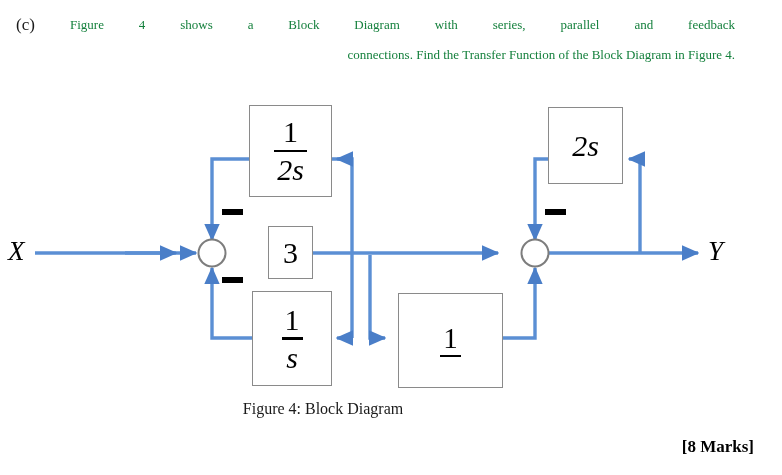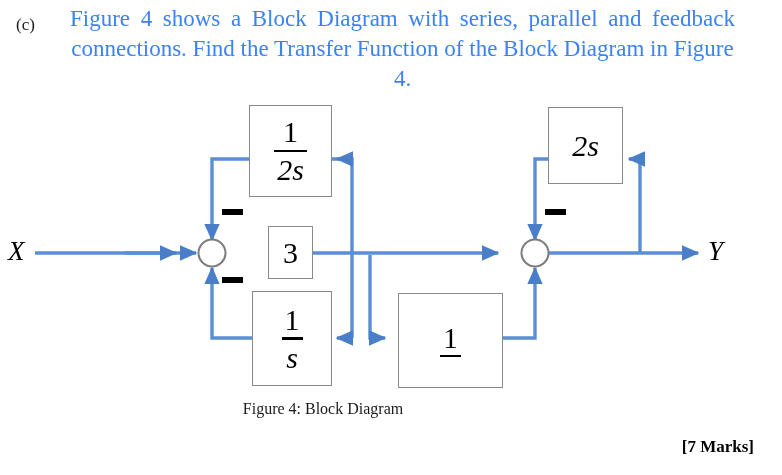--- a/index.html
+++ b/index.html
@@ -28,36 +28,36 @@
     position: absolute;
     left: 16px;
     top: 10px;
     font-size: 17px;
     line-height: 30px;
     color: #1a1a1a;
   }
   #question-text {
     position: absolute;
     left: 70px;
-    top: 4px;
+    top: 10px;
     width: 665px;
-    font-size: 23px;
+    font-size: 13px;
     line-height: 30px;
     text-align: justify;
-    color: #3b82f6;
+    color: #15803d;
   }
   #question-text .line1 {
     display: block;
     text-align: justify;
     text-align-last: justify;
     white-space: normal;
   }
   #question-text .line2 {
     display: block;
-    text-align: center;
+    text-align: right;
   }
 
   
   #figure-area {
     position: absolute;
     left: 0;
     top: 88px;
     width: 782px;
     height: 310px;
   }
@@ -231,13 +231,13 @@
 
   <div class="minus-sign" style="left:222px; top:121px;"></div>
   <div class="minus-sign" style="left:222px; top:189px;"></div>
   <div class="minus-sign" style="left:545px; top:121px;"></div>
 
   <div class="signal-label" style="left:8px; top:148px;">X</div>
   <div class="signal-label" style="left:708px; top:148px;">Y</div>
 </div>
 
 <div id="figure-caption">Figure 4:  Block Diagram</div>
-<div id="marks">[7 Marks]</div>
+<div id="marks">[8 Marks]</div>
 
 </body></html>

